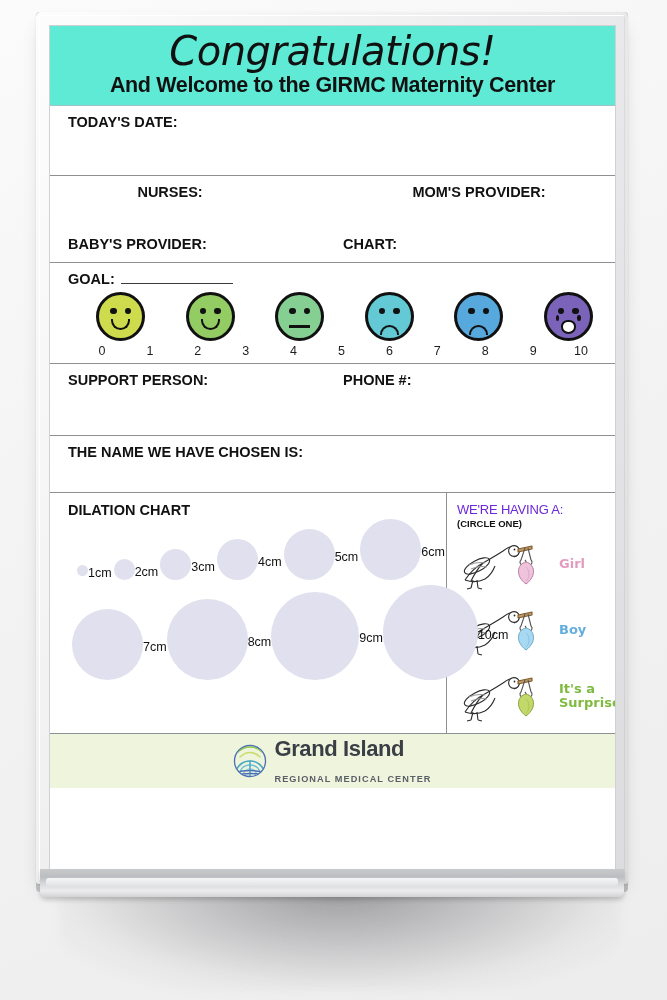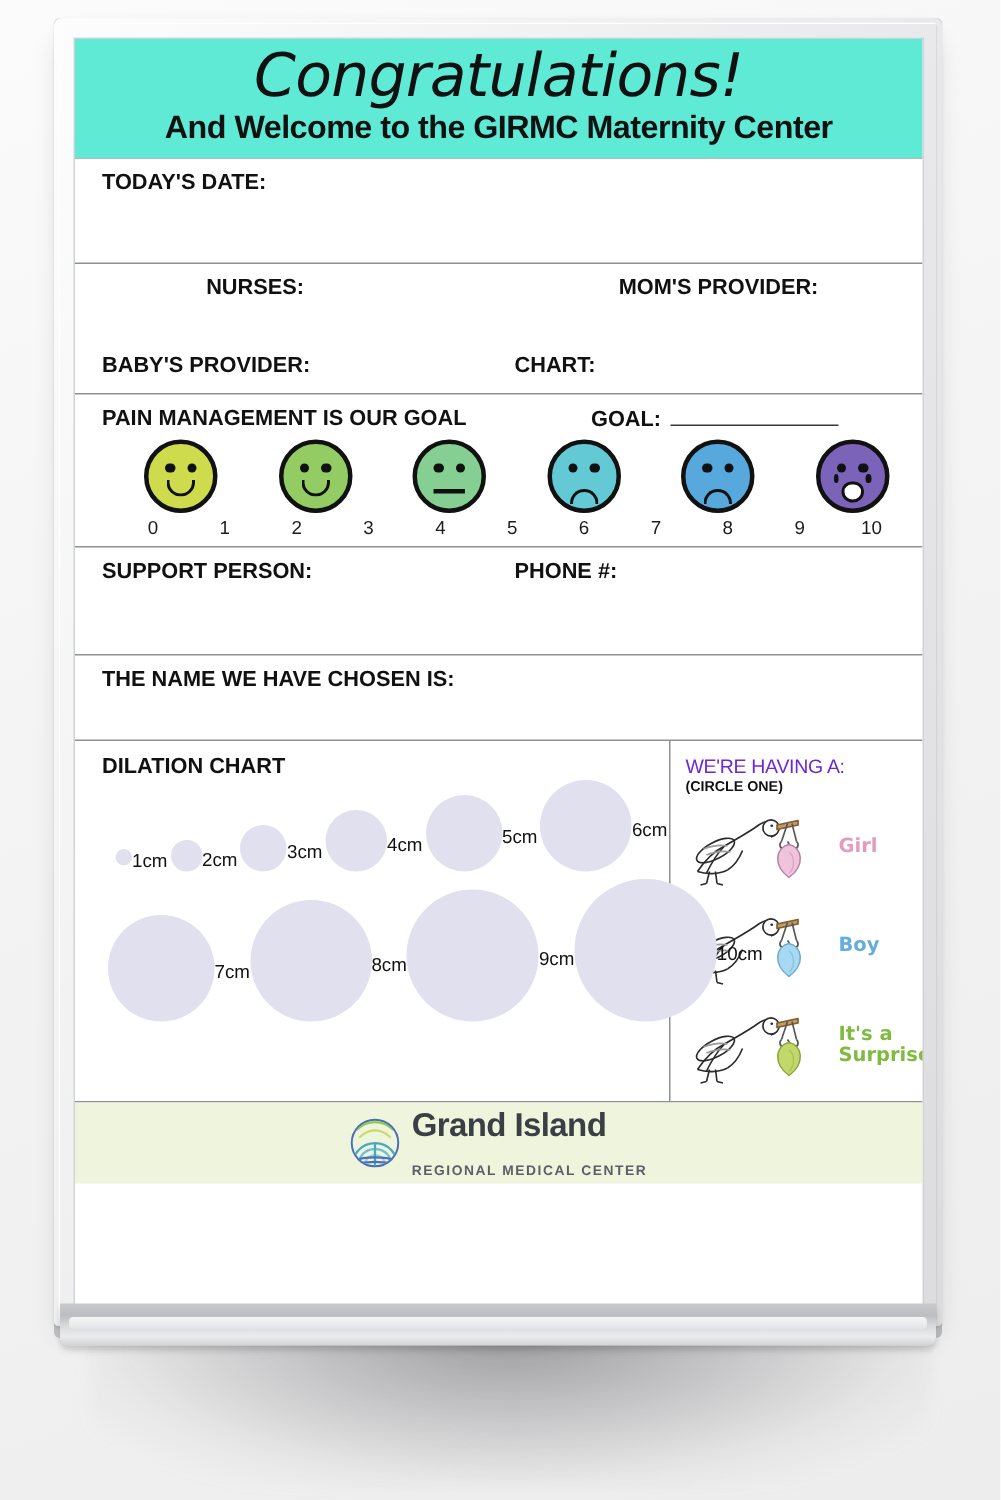--- a/index.html
+++ b/index.html
@@ -162,21 +162,20 @@
           <div class="col">MOM'S PROVIDER:</div>
         </div>
         <div style="display:flex; margin-top:36px;">
           <div class="col col1">BABY'S PROVIDER:</div>
           <div class="col">CHART:</div>
         </div>
       </div>
 
       <div class="pain">
         <div class="pain-top">
-          <div class="pain-title">PAIN MANAGEMENT IS OUR GOAL</div>
           <div class="goal-wrap">
             <span class="goal-lbl">GOAL:</span>
             <span class="goal-line"></span>
           </div>
         </div>
 
         <div class="faces">
 
           <div class="face" style="background:#cedb4c;">
             <span class="eye l"></span>

